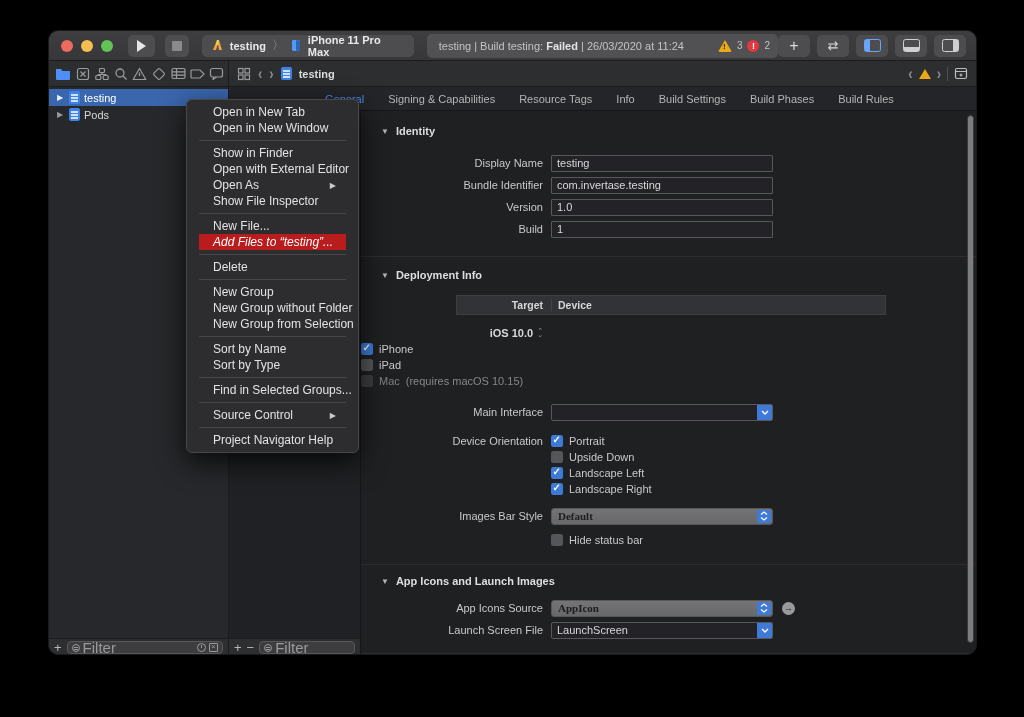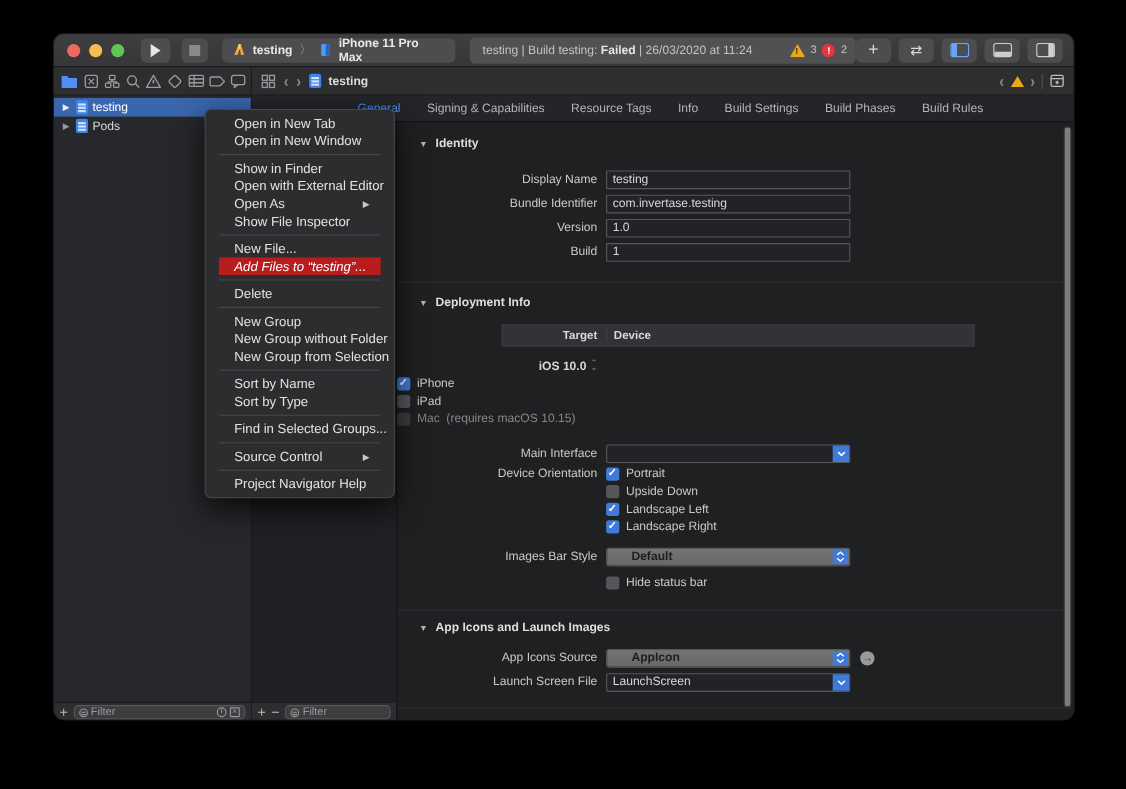--- a/index.html
+++ b/index.html
@@ -58,21 +58,21 @@
   .sidebar { width:180px; background:#27282b; border-right:1px solid #1c1c1e; display:flex; flex-direction:column; }
   .tree { flex:1; padding-top:2px; }
   .tree-row { height:17px; display:flex; align-items:center; gap:4px; padding-left:8px; font-size:11px; color:#d8d8d9; }
   .tree-row.selected { background:#3a66ad; color:#fff; }
   .disc { font-size:8px; color:#98989b; width:8px; }
   .tree-row.selected .disc { color:#e7eefc; }
   .filter-bar { height:18px; border-top:1px solid #1c1c1e; background:#2d2e30; display:flex; align-items:center; gap:5px; padding:0 5px; }
   .fb-plus { color:#b9b9bb; font-size:13px; line-height:1; }
   .fb-minus { color:#b9b9bb; font-size:13px; line-height:1; }
   .filter-field { flex:1; height:13px; background:#3d3d40; border:1px solid #57575a; border-radius:4px;
-    display:flex; align-items:center; gap:3px; padding:0 4px; font-size:10px; color:#9a9a9d; }
+    display:flex; align-items:center; gap:3px; padding:0 4px; font-size:15px; color:#9a9a9d; }
   .filter-circle { width:8px; height:8px; border:1px solid #9a9a9d; border-radius:50%; position:relative; flex:none;}
   .filter-circle::after{ content:""; position:absolute; left:1px; right:1px; top:2px; height:1px; background:#9a9a9d; box-shadow:0 2px 0 #9a9a9d; }
   .ff-right { margin-left:auto; display:flex; gap:3px; align-items:center; }
   .clock-ico { width:9px;height:9px;border:1px solid #9a9a9d;border-radius:50%;position:relative; }
   .clock-ico::after{ content:""; position:absolute; left:3px; top:1px; width:1px; height:3px; background:#9a9a9d; }
   .sq-ico { width:9px;height:9px;border:1px solid #9a9a9d;border-radius:1px; position:relative;}
   .sq-ico::after{ content:"×"; position:absolute; top:-2px; left:1px; font-size:8px; color:#9a9a9d;}
 
   .editor-region { flex:1; display:flex; flex-direction:column; background:#1f2022; }
   .tab-strip { height:24px; background:#242528; border-bottom:1px solid #161618; display:flex; align-items:center; gap:24px; padding-left:96px; font-size:11px; color:#b4b4b6; flex:none; }
@@ -103,21 +103,21 @@
   .chk-row { display:flex; align-items:center; gap:6px; height:16px; }
   .note { color:#87878a; }
   .dim-label { color:#808083; }
 
   .stepper { display:inline-flex; flex-direction:column; margin-left:4px; line-height:4px; color:#9a9a9d; font-size:7px; }
 
   .combo { width:222px; height:17px; background:#232327; border:1px solid #58585b; border-radius:2px; display:flex; align-items:center; padding-left:5px; color:#d8d8d9; position:relative; }
   .combo-cap { position:absolute; right:0; top:0; bottom:0; width:15px; background:#3f7ad8; border-radius:0 1px 1px 0; display:flex; align-items:center; justify-content:center; }
   .combo-cap svg { display:block; }
 
-  .popup { width:222px; height:17px; background:linear-gradient(#747477,#68686b); border:1px solid #58585b; border-radius:3px; display:flex; align-items:center; padding-left:22px; color:#1d1d1f; font-weight:bold; position:relative; }
+  .popup { width:222px; height:17px; background:linear-gradient(#747477,#68686b); border:1px solid #58585b; border-radius:3px; display:flex; align-items:center; padding-left:6px; color:#1d1d1f; font-weight:bold; position:relative;font-family:Liberation Serif, serif; }
   .popup-cap { position:absolute; right:1px; top:1px; bottom:1px; width:14px; background:#3f7ad8; border-radius:0 2px 2px 0; display:flex; align-items:center; justify-content:center; }
 
   .circle-arrow { width:13px; height:13px; border-radius:50%; background:#9a9a9d; color:#1f2022; margin-left:9px; display:flex; align-items:center; justify-content:center; font-size:9px; font-weight:bold; }
 
   .scrollbar { position:absolute; right:2px; top:4px; width:7px; height:528px; background:#7d7d80; border-radius:4px; border:1px solid #3a3a3c; }
 
   
   .ctx-menu { position:absolute; left:137px; top:68px; width:173px; background:#2d2d2f;
     border:1px solid #48484a; border-radius:6px; padding:4px 12px; box-shadow:0 10px 28px rgba(0,0,0,.75); z-index:50; }
   .mi { height:16px; display:flex; align-items:center; padding:0 10px 0 14px; font-size:12px; color:#e2e2e3; white-space:nowrap; }
@@ -391,21 +391,21 @@
             <div class="combo">
               <span></span>
               <div class="combo-cap">
                   <svg width="8" height="5" viewBox="0 0 8 5">
                     <polyline points="1,1 4,4 7,1" fill="none" stroke="#fff" stroke-width="1.4"></polyline>
                   </svg>
                 </div>
             </div>
           </div>
 
-          <div style="display:flex; ">
+          <div style="display:flex; margin-top:10px;">
             <span class="flabel" style="height:16px;line-height:16px;">Device Orientation</span>
             <div>
               <div class="chk-row">
                 <div class="chk checked"></div>
                 <span>Portrait</span>
               </div>
               <div class="chk-row">
                 <div class="chk"></div>
                 <span>Upside Down</span>
               </div>

